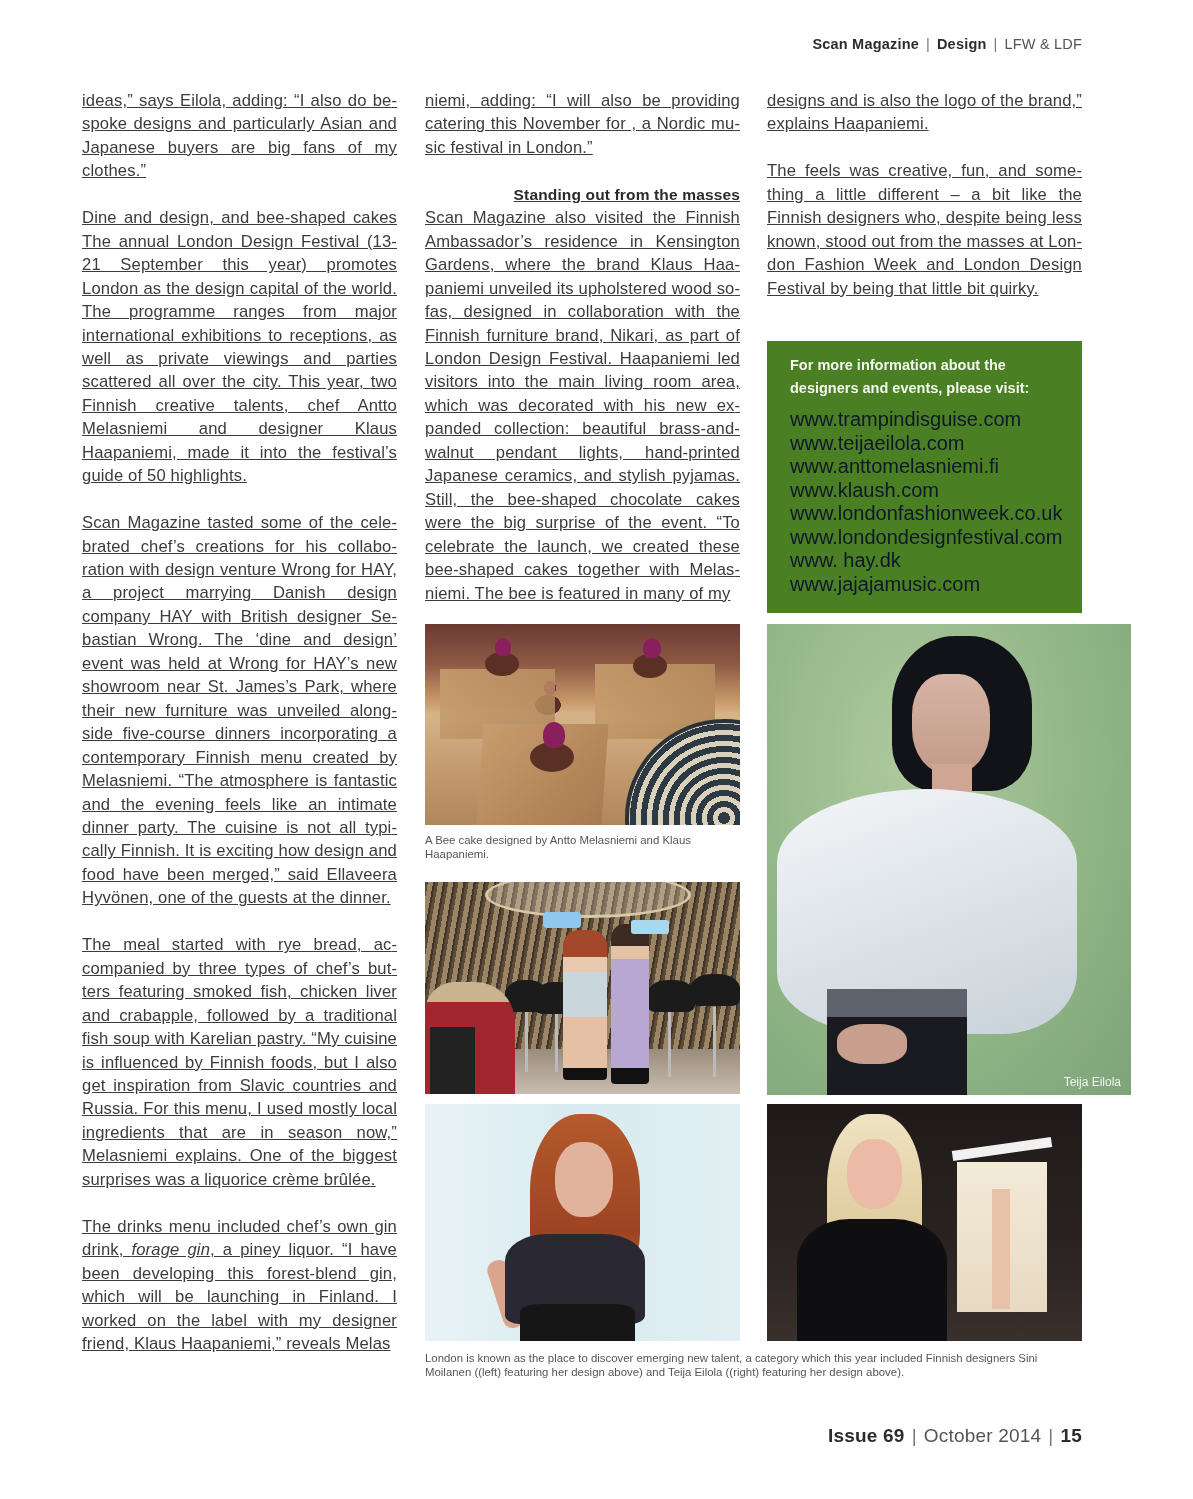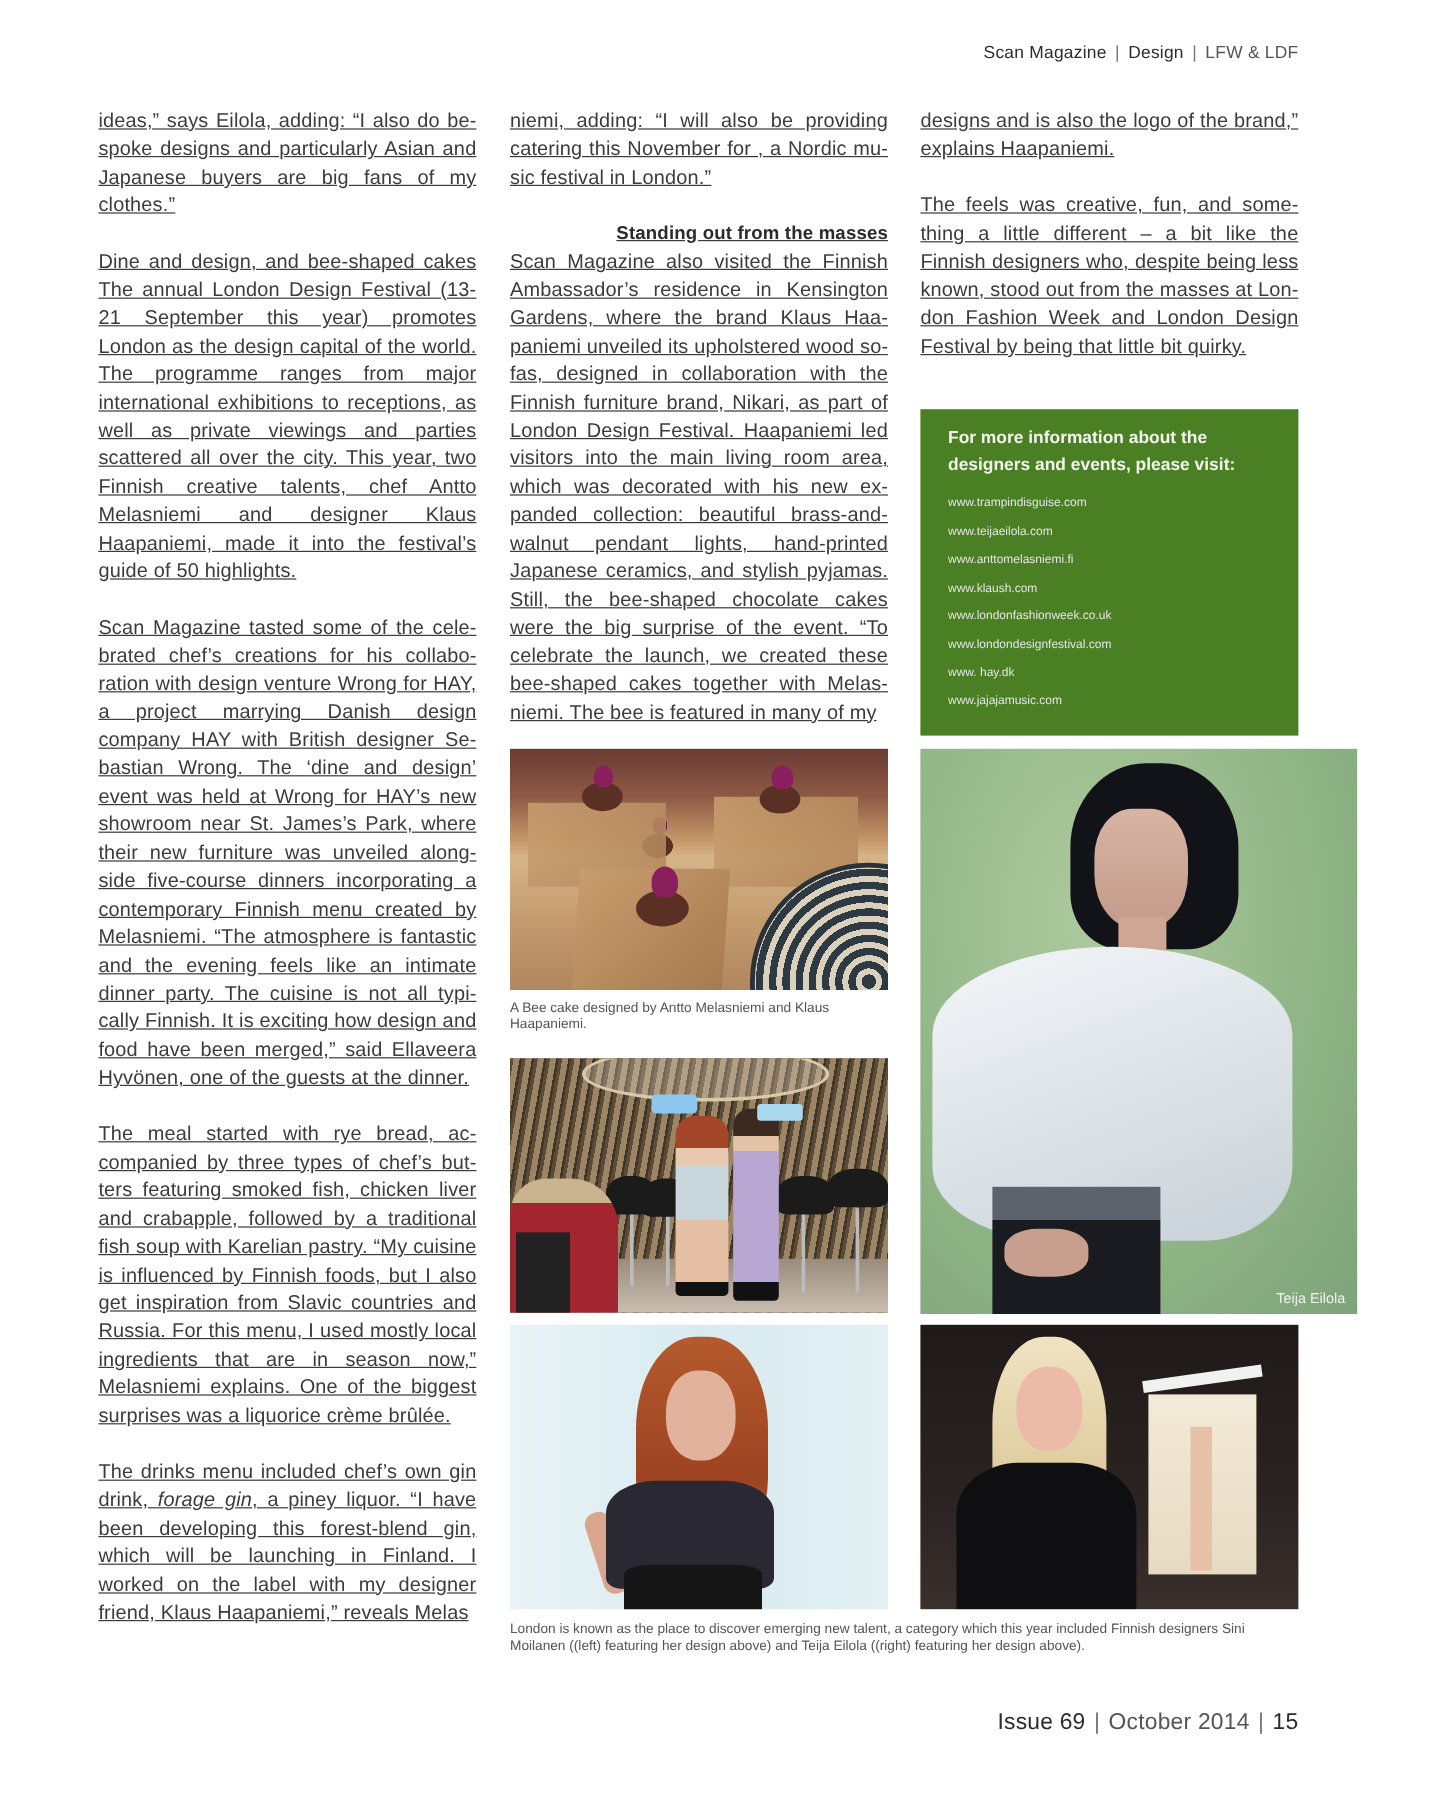--- a/index.html
+++ b/index.html
@@ -4,21 +4,21 @@
   <style>
     html, body { margin:0; padding:0; }
     body {
       width:1193px; height:1499px; background:#ffffff; position:relative; overflow:hidden;
       font-family:"Liberation Sans", "DejaVu Sans", sans-serif; color:#3a3a3a;
     }
     .header {
       position:absolute; top:36px; right:111px; font-size:14.5px; color:#333; letter-spacing:0.2px;
       white-space:nowrap;
     }
-    .header .b { font-weight:normal; color:#2c2c2c; }
+    .header .b { font-weight:bold; color:#2c2c2c; }
     .header .sep { color:#777; margin:0 7px; font-weight:normal; }
     .header .light { color:#555; }
 
     .col {
       position:absolute; top:89px; width:315px;
       font-size:16.6px; line-height:23.45px; text-align:justify; color:#3b3b3b;
       letter-spacing:0.15px;
       text-decoration:underline;
     }
     .col p { margin:0 0 23.45px 0; hyphens:manual; }
@@ -26,21 +26,21 @@
     .col2 { left:425px; }
     .col3 { left:767px; }
     .subhead { font-weight:bold; color:#2b2b2b; font-size:15.5px; margin:0 !important; line-height:23.45px; text-align:right; }
     .col p.nogap { margin-bottom:0; }
 
     .infobox {
       position:absolute; left:767px; top:328px; width:315px; height:272px;
       background:#4a7f23; color:#f1f5ea; box-sizing:border-box; padding:13px 23px;margin-top:13px;
     }
     .infobox .title { font-weight:bold; font-size:14.5px; line-height:22.5px; margin-bottom:9px; color:#f3f6ee; }
-    .infobox .link { display:block; font-size:10px; line-height:23.5px; color:#e5e5e5; text-decoration:none; }
+    .infobox .link { display:block; font-size:20px; line-height:23.5px; color:#0f172a; text-decoration:none; }
 
     .photo { position:absolute; overflow:hidden; }
     .caption { position:absolute; font-size:11.4px; line-height:14px; color:#555; }
 
     
     .p-cakes { left:425px; top:624px; width:315px; height:201px;
       background:
         radial-gradient(ellipse 18px 14px at 123px 81px, #5a2e22 70%, transparent 72%),
         radial-gradient(ellipse 10px 12px at 125px 64px, #7a1f55 60%, transparent 62%),
         radial-gradient(ellipse 14px 11px at 75px 40px, #5a2e22 70%, transparent 72%),

